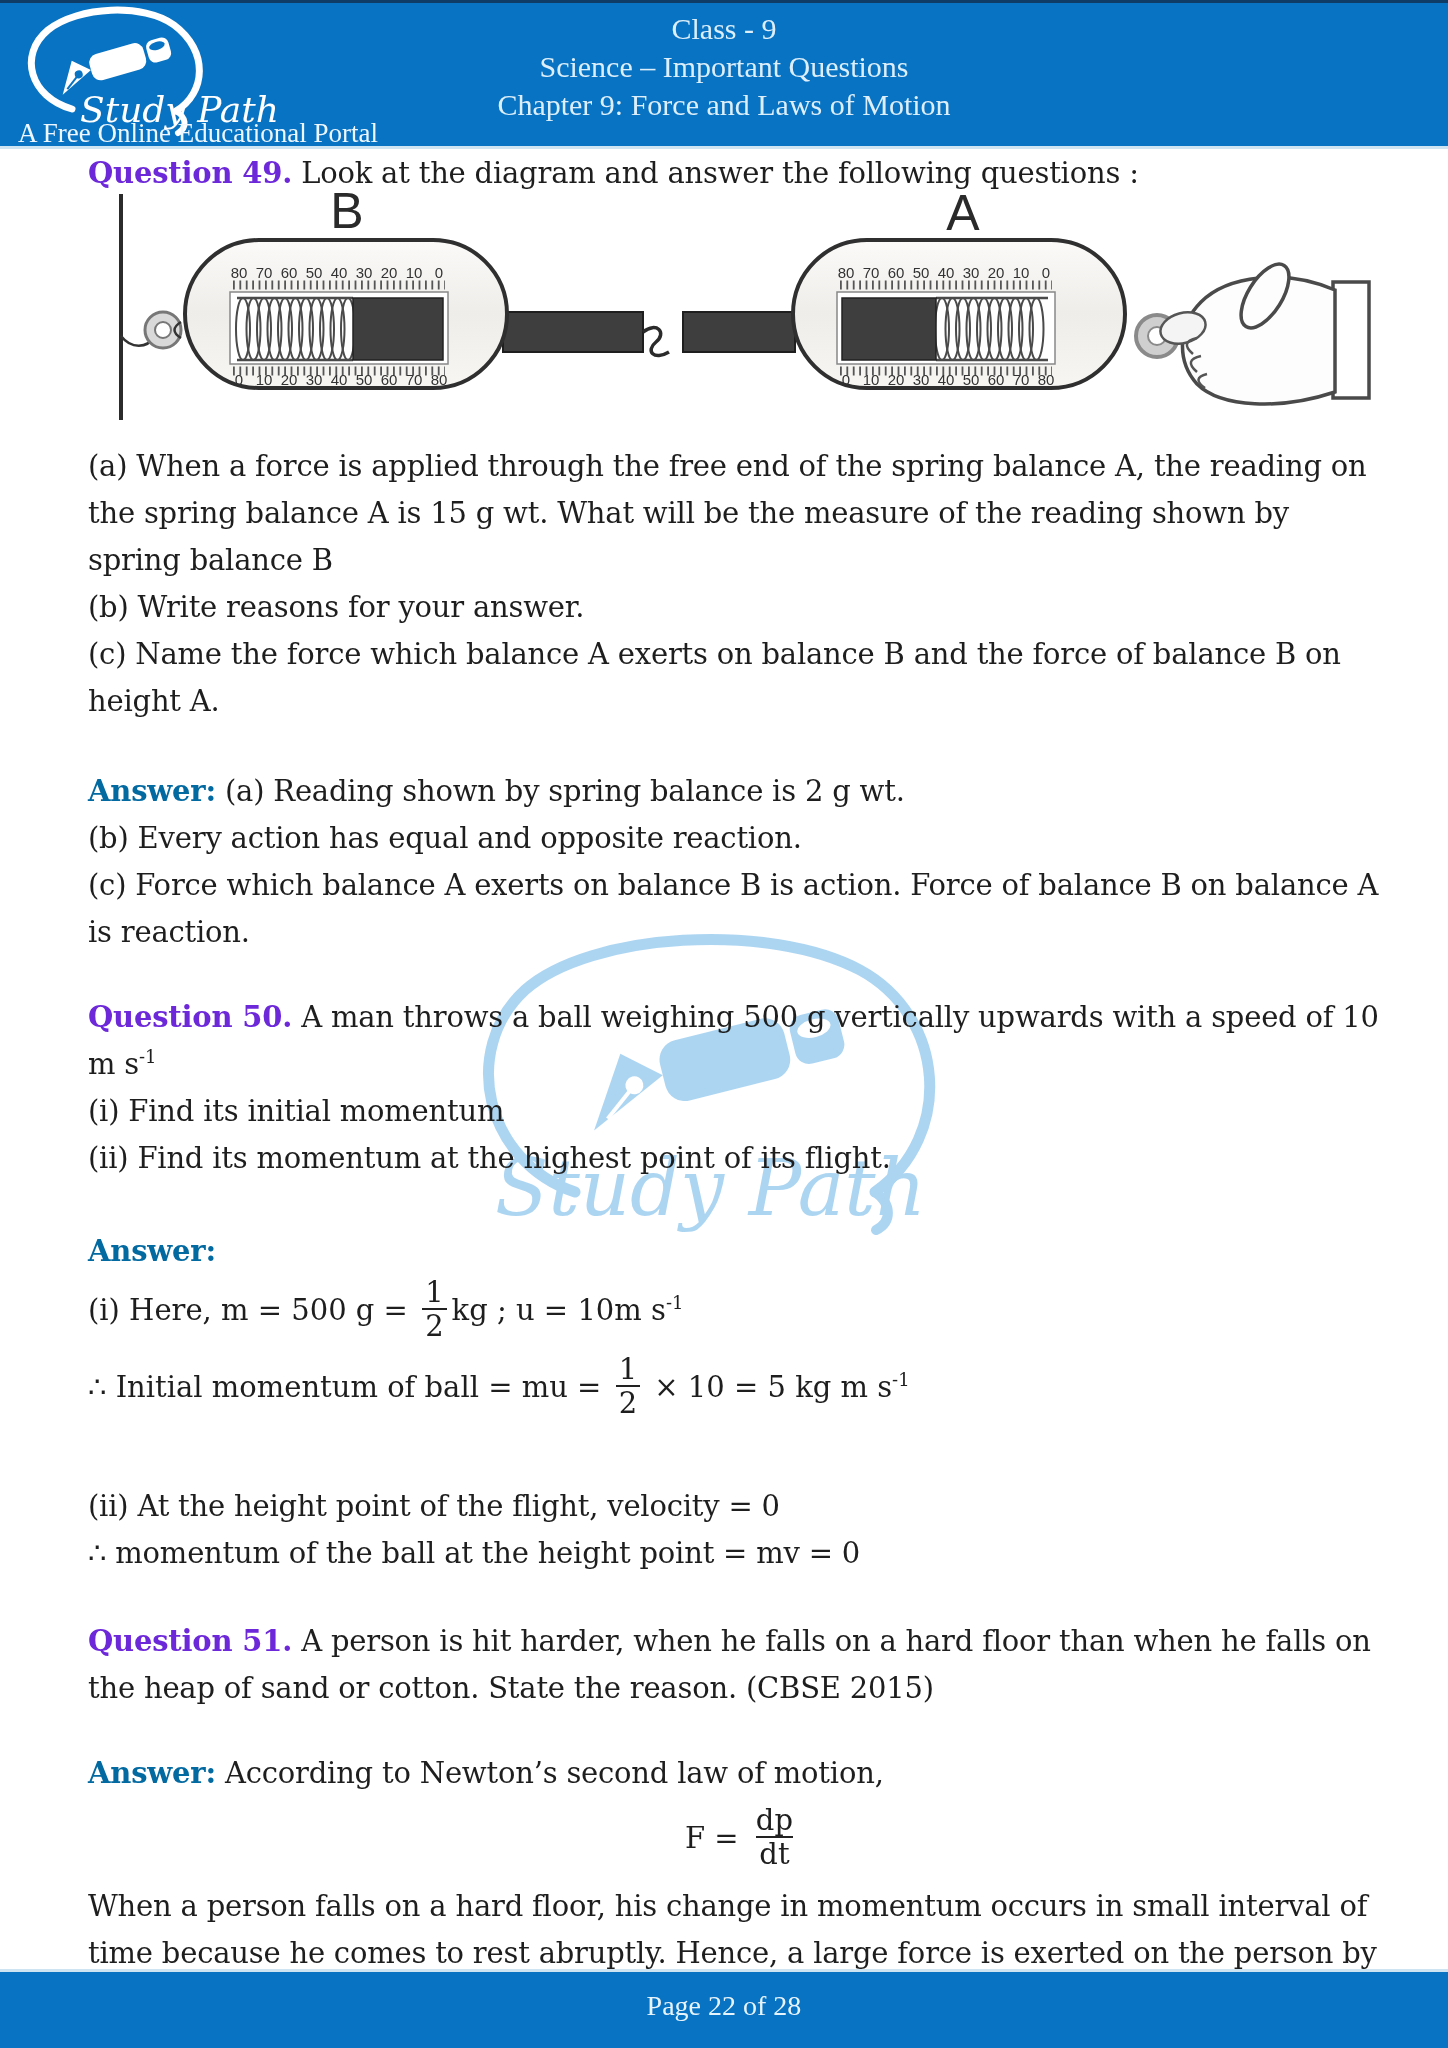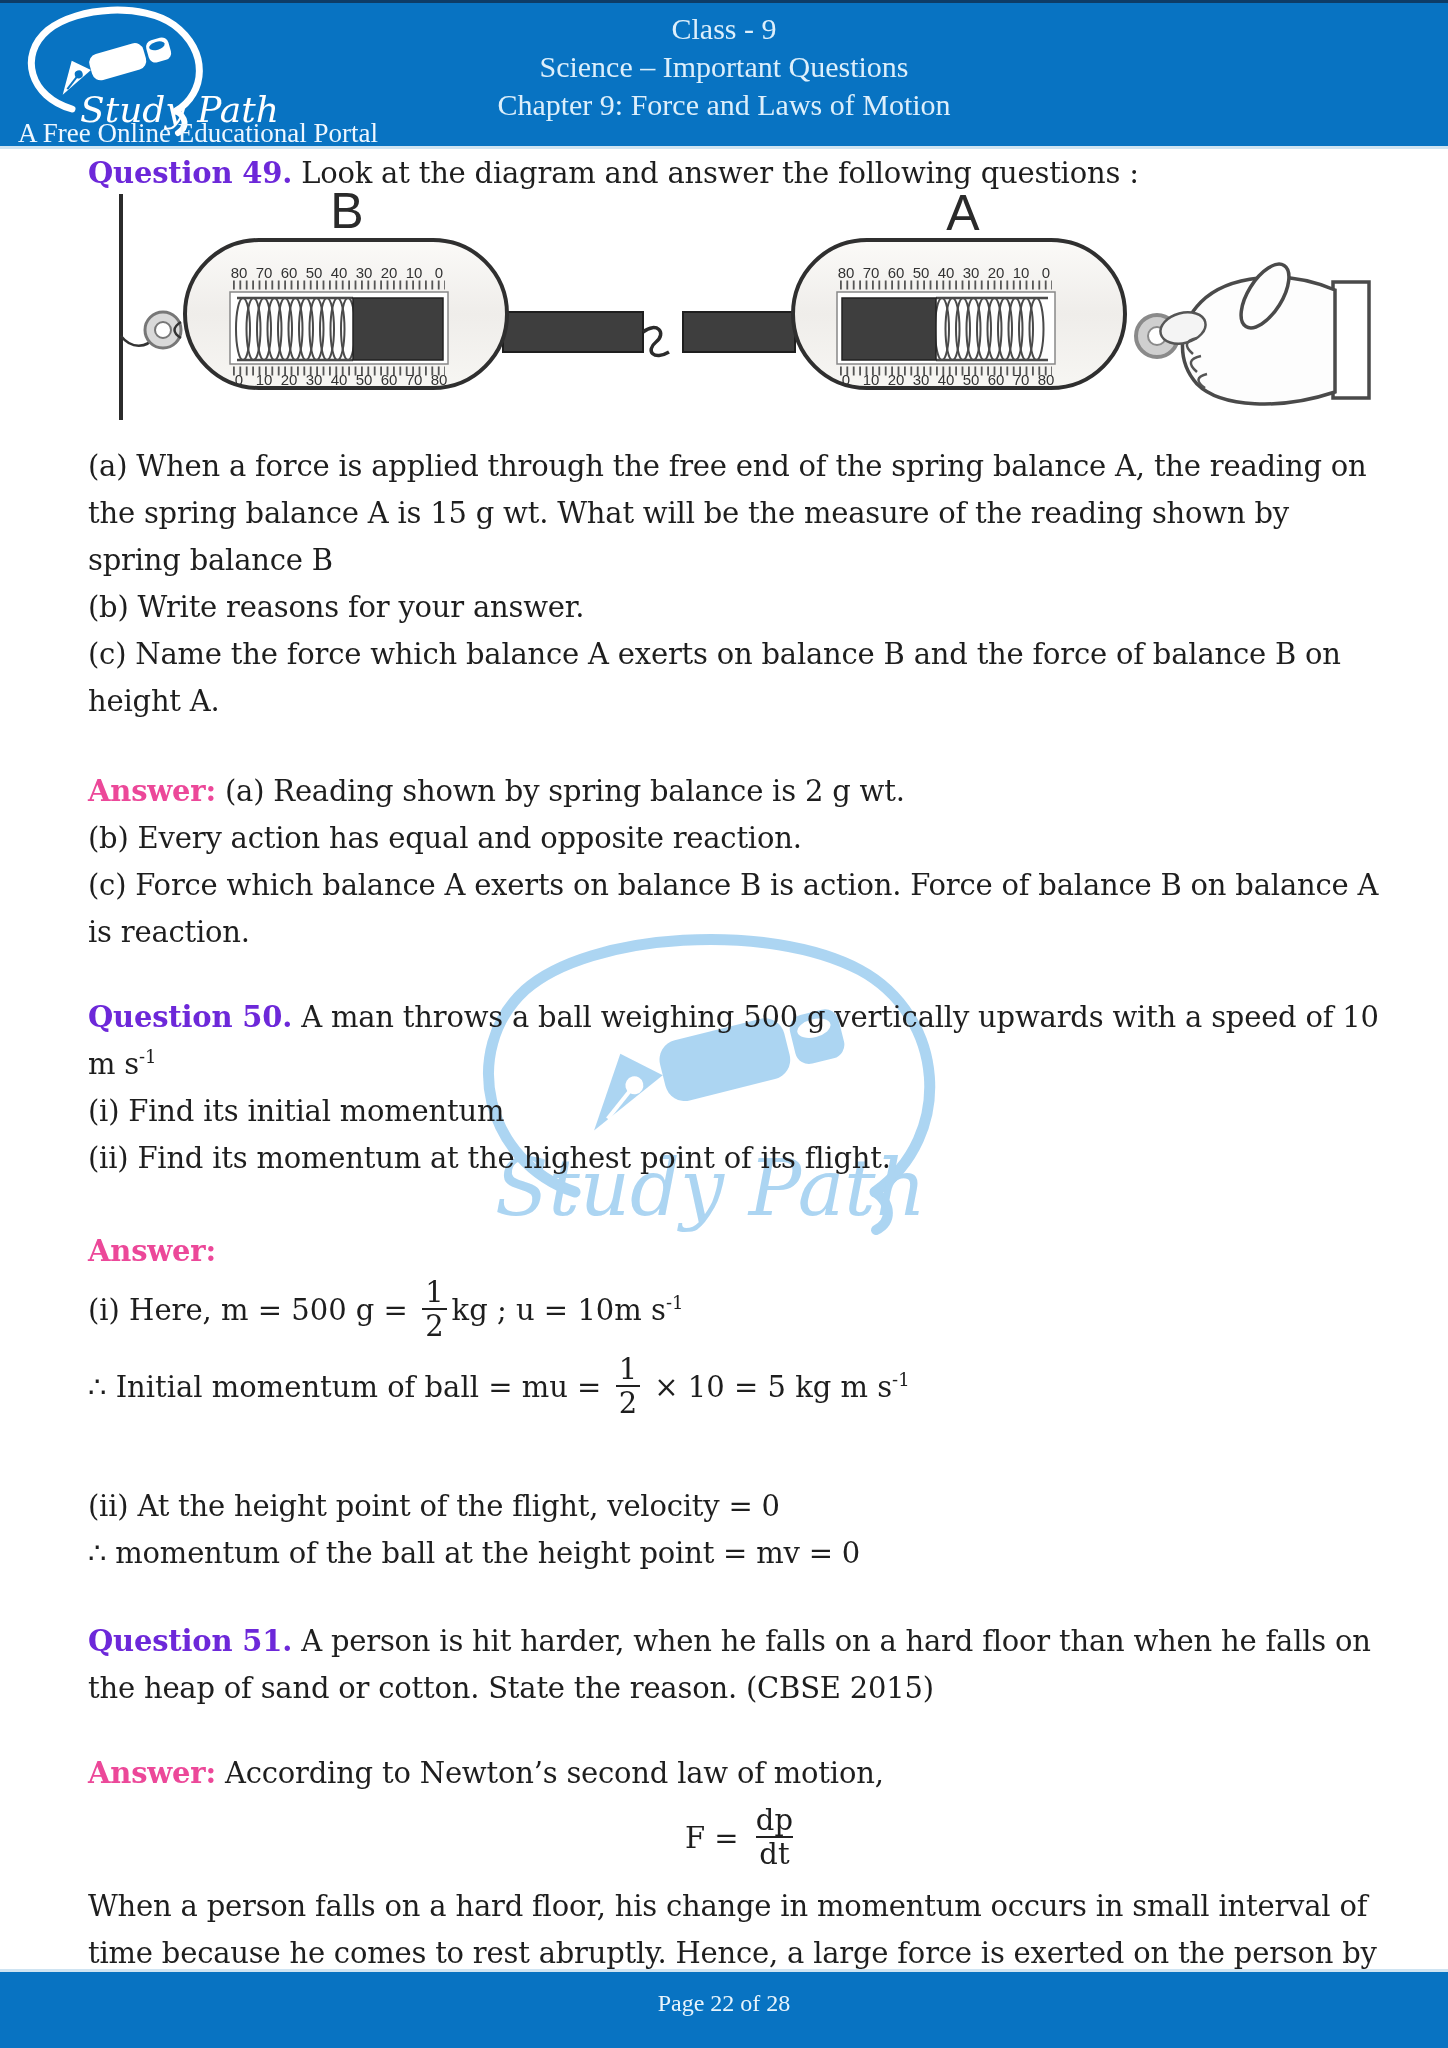--- a/index.html
+++ b/index.html
@@ -13,36 +13,36 @@
   .hline{font-size:30px;line-height:38px;text-align:center;}
   .hline.bold{font-weight:400;}
   .logo{position:absolute;left:10px;top:2px;}
   
   .watermark{position:absolute;left:440px;top:930px;z-index:0;opacity:.95;}
   
   .content{position:absolute;left:88px;top:0;width:1310px;z-index:2;}
   .tblock{position:absolute;left:0;width:1310px;font-size:29px;letter-spacing:-0.2px;}
   .tline{line-height:47px;white-space:pre;}
   .qlabel{font-weight:700;color:#6d28d9;}
-  .alabel{font-weight:700;color:#ec4899;}
+  .alabel{font-weight:700;color:#0369a1;}
   .mathline{position:absolute;left:0;width:1310px;font-size:29px;line-height:96px;
             height:96px;white-space:pre;}
   .it{}
   sup{font-size:0.62em;line-height:0;vertical-align:super;letter-spacing:0;}
   .frac{display:inline-flex;flex-direction:column;align-items:center;vertical-align:middle;
         line-height:1.12;margin:0 5px;position:relative;top:-3px;}
   .frac .den{border-top:2.5px solid #222;padding:0 3px;}
   .frac .num{padding:0 3px;}
   .centered{text-align:center;}
   
   .diagram{position:absolute;left:85px;top:186px;z-index:2;}
   
   .footer{position:absolute;left:0;right:0;top:1969px;bottom:0;background:#0873c2;
           border-top:3px solid #cfe4f2;z-index:3;}
-  .footer-text{margin-top:18px;text-align:center;color:#e8f4fc;font-size:24px;
+  .footer-text{margin-top:18px;text-align:center;color:#e8f4fc;font-size:28px;
                font-family:"Liberation Serif", serif;}
 </style>
 </head>
 <body>
 
 <div class="page">
 
   <div class="header">
     <div class="logo">
       <svg width="450" height="140" viewBox="0 0 450 140">

